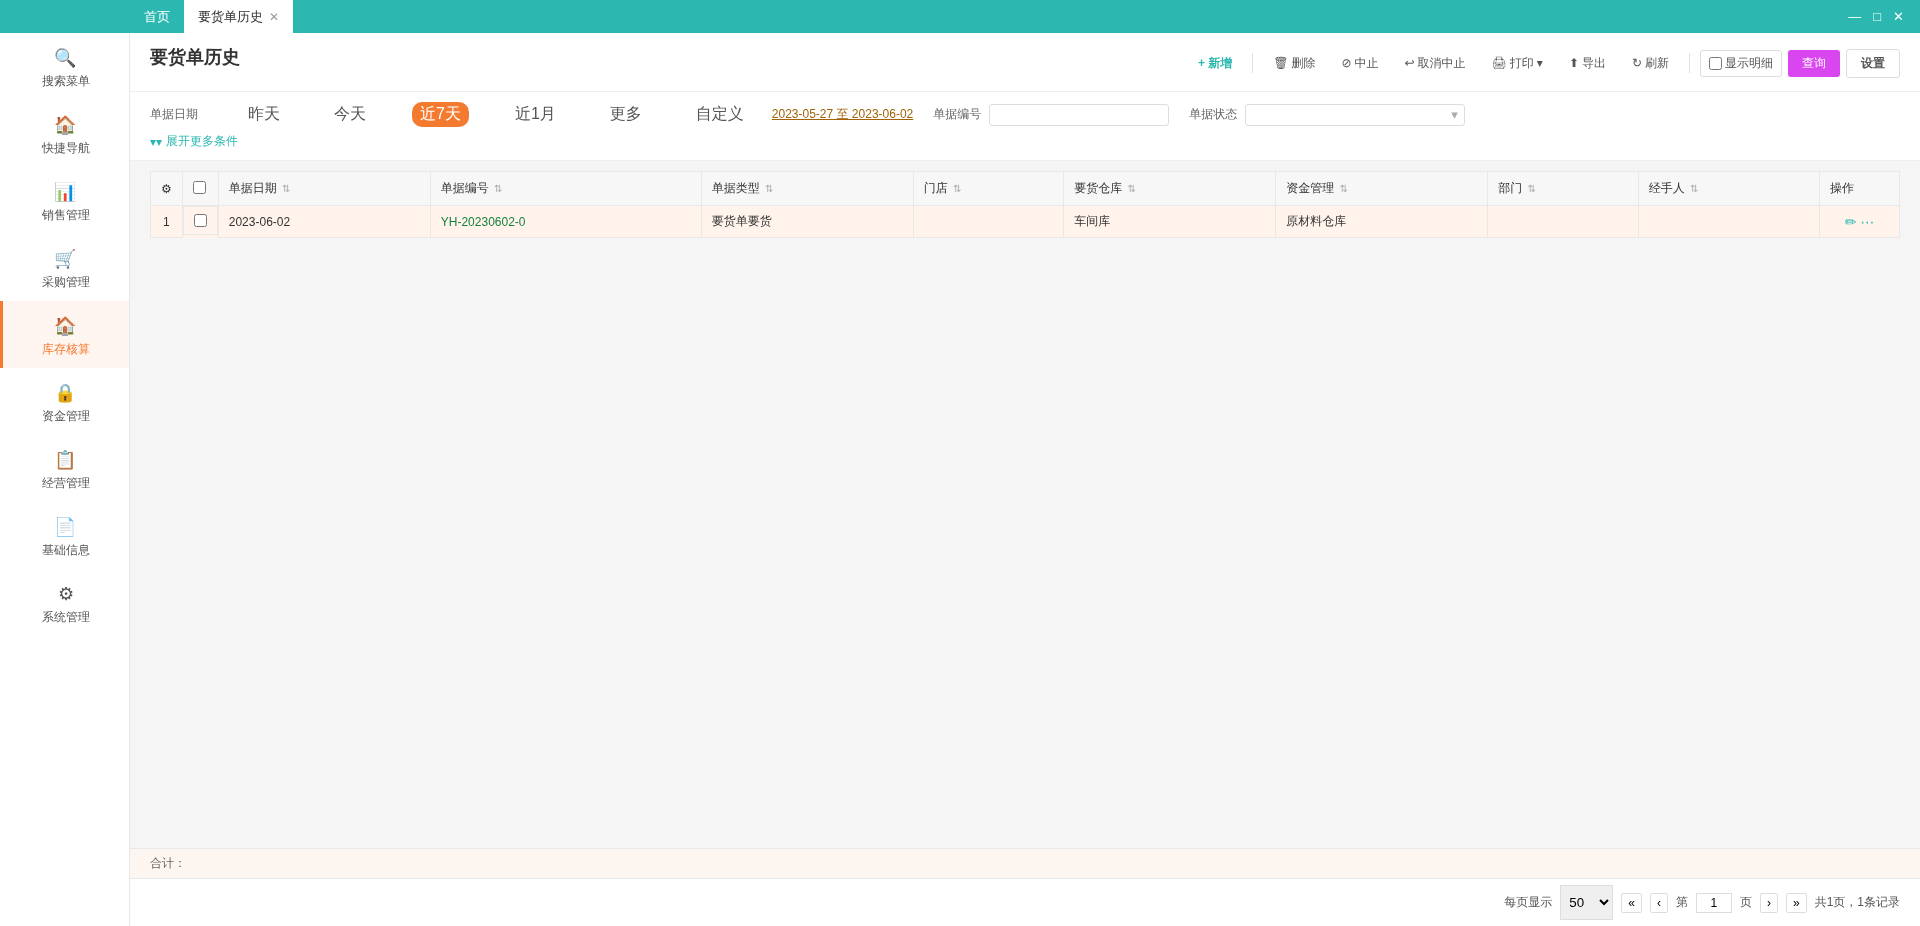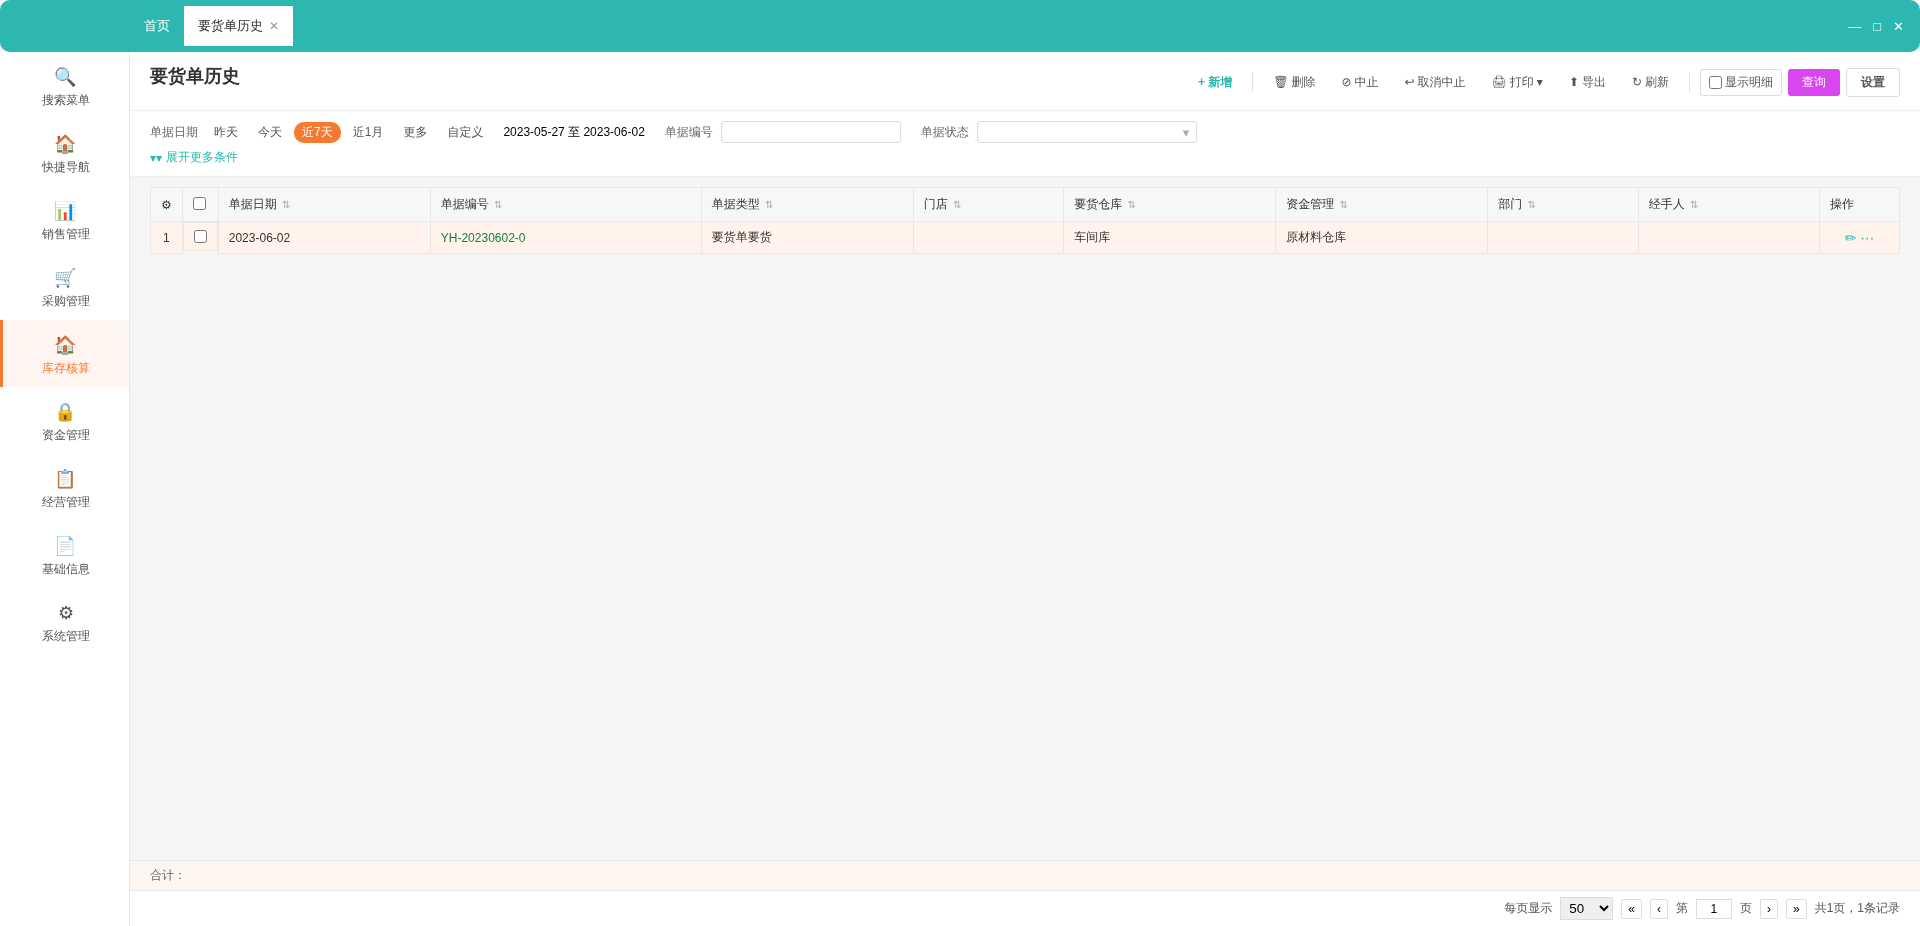--- a/index.html
+++ b/index.html
@@ -1,27 +1,26 @@
 <!DOCTYPE html>
 <html><head>
   <meta charset="utf-8">
   <style>
     * { box-sizing: border-box; margin: 0; padding: 0; }
     body { font-family: 'Microsoft YaHei', Arial, sans-serif; font-size: 13px; background: #f5f5f5; display: flex; flex-direction: column; height: 926px; overflow: hidden; }
 
     
     .top-bar {
       background: #2cb8b0;
-      height: 52px;
+      height: 33px;
       display: flex;
       align-items: center;
       padding: 0 0 0 130px;
       flex-shrink: 0;
       position: relative;
-      border-radius: 10px;
     }
     .top-bar-tab {
       display: flex;
       align-items: center;
       height: 40px;
       padding: 0 14px;
       color: #fff;
       font-size: 13px;
       cursor: pointer;
       white-space: nowrap;
@@ -156,30 +155,31 @@
       gap: 8px;
     }
     .filter-label { color: #666; font-size: 12px; white-space: nowrap; }
     .filter-date-options {
       display: flex;
       align-items: center;
       gap: 4px;
     }
     .date-option {
       padding: 2px 8px;
-      font-size: 12px;
+      font-size: 16px;
       cursor: pointer;
       border-radius: 10px;
       color: #555;
+      margin-left: 34px;
     }
     .date-option.active {
       background: #f47a30;
       color: #fff;
     }
-    .date-range { font-size: 12px; color: #000000; margin-left: 4px; }
+    .date-range { font-size: 12px; color: #a16207; margin-left: 12px; text-decoration: underline; }
     .filter-input {
       border: 1px solid #ddd;
       border-radius: 3px;
       padding: 3px 8px;
       font-size: 12px;
       width: 180px;
       outline: none;
     }
     .expand-more {
       display: flex;
@@ -248,21 +248,21 @@
       border-top: 1px solid #e8e8e8;
       padding: 6px 20px;
       display: flex;
       align-items: center;
       justify-content: flex-end;
       gap: 8px;
       font-size: 12px;
       color: #555;
       flex-shrink: 0;
     }
-    .pagination-bar select { padding: 2px 4px; border: 1px solid #ddd; }
+    .pagination-bar select { padding: 8px 4px; border: 1px solid #ddd; }
     .pagination-btn {
       border: 1px solid #ddd;
       background: #fff;
       padding: 2px 6px;
       cursor: pointer;
       border-radius: 2px;
       font-size: 12px;
     }
     .pagination-btn:disabled { color: #ccc; cursor: not-allowed; }
     .page-num-input {

